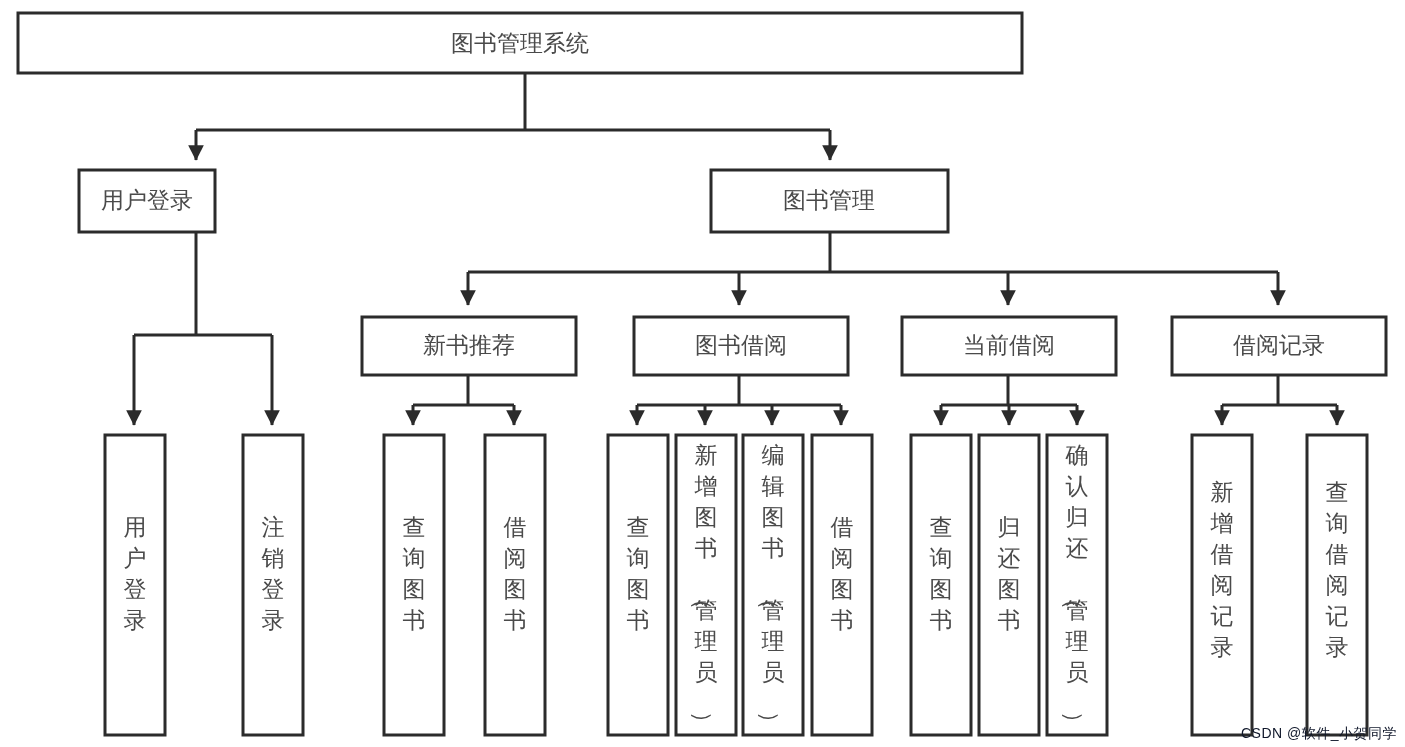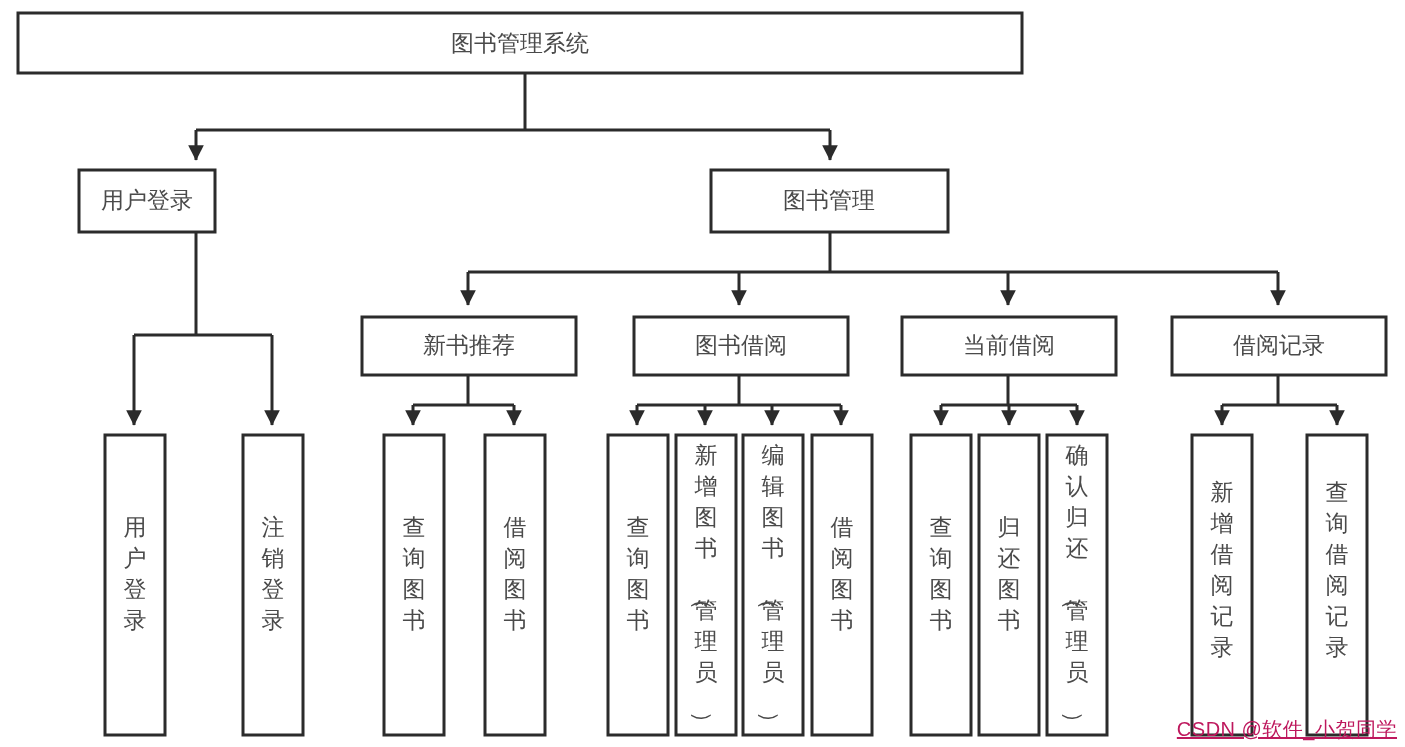--- a/index.html
+++ b/index.html
@@ -51,26 +51,25 @@
     stroke-linecap: butt;
   }
   .arrowhead {
     fill: #2b2b2b;
     stroke: none;
   }
   .watermark {
     position: absolute;
     right: 8px;
     bottom: 4px;
-    color: #be185d;
-    font-size: 20px;
+    color: #0f172a;
+    font-size: 14px;
     font-family: "Liberation Sans", "DejaVu Sans", sans-serif;
     white-space: nowrap;
     letter-spacing: 0.5px;
-    text-decoration: underline;
   }
 </style>
 </head>
 <body>
 
 <div id="diagram-root">
 
   <svg class="diagram" viewBox="0 0 1405 747" xmlns="http://www.w3.org/2000/svg">
     <defs>
       <marker id="arrow" viewBox="0 0 10 10" refX="9.5" refY="5" markerWidth="5.2" markerHeight="5.2" orient="auto-start-reverse">

